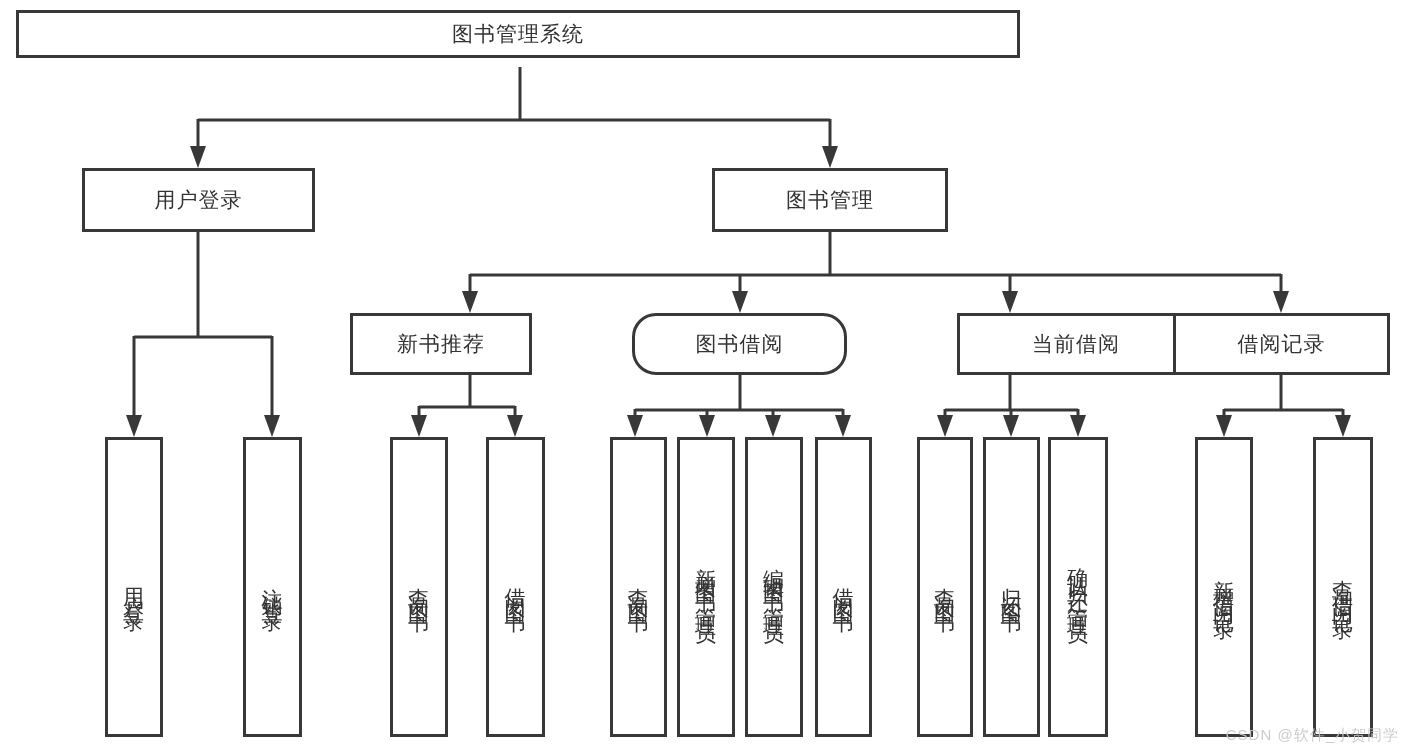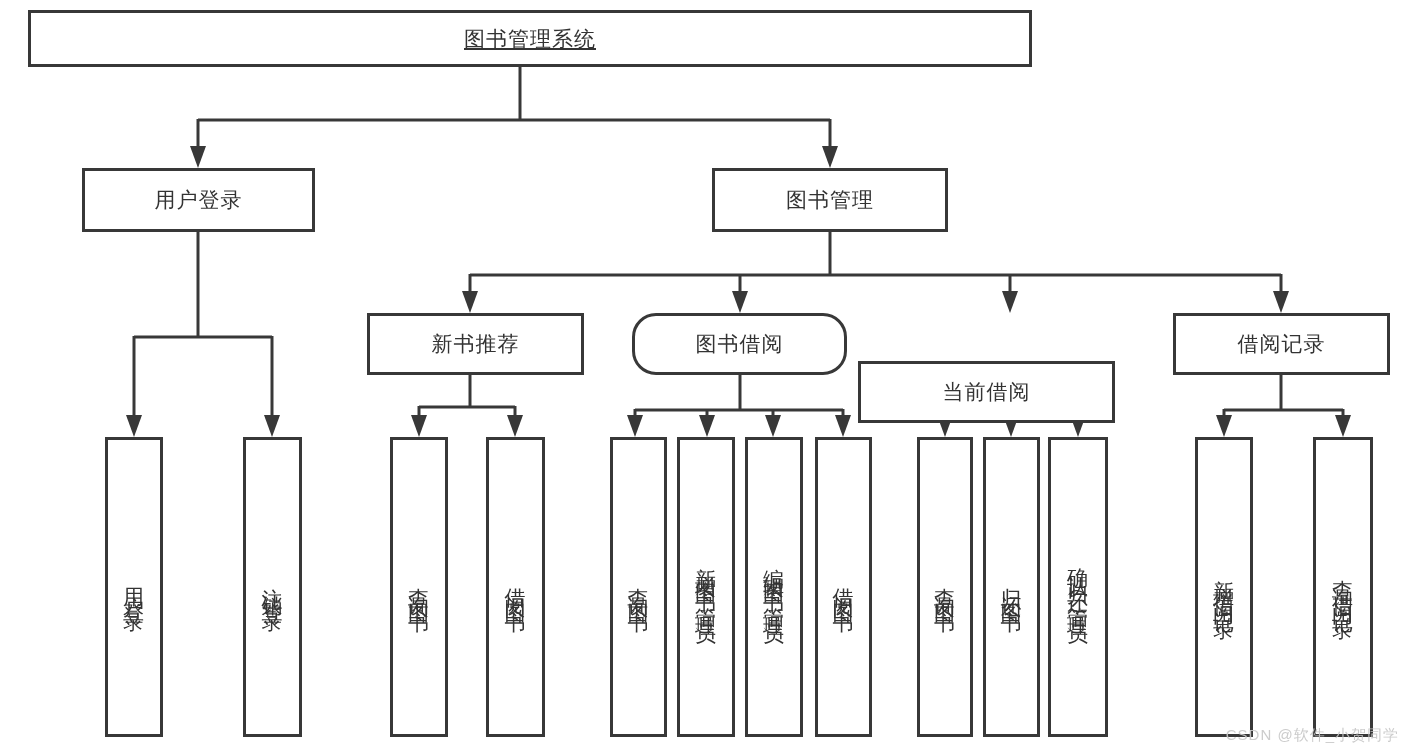--- a/index.html
+++ b/index.html
@@ -109,28 +109,28 @@
       <polygon points="765,415 781,415 773,437"></polygon>
       <polygon points="835,415 851,415 843,437"></polygon>
       <polygon points="937,415 953,415 945,437"></polygon>
       <polygon points="1003,415 1019,415 1011,437"></polygon>
       <polygon points="1070,415 1086,415 1078,437"></polygon>
       <polygon points="1216,415 1232,415 1224,437"></polygon>
       <polygon points="1335,415 1351,415 1343,437"></polygon>
     </g>
   </svg>
 
-  <div class="node" style="left:28px; top:10px; width:1004px; height:57px;text-decoration:underline;">图书管理系统</div>
+  <div class="node" style="left:16px; top:10px; width:1004px; height:48px;">图书管理系统</div>
 
   <div class="node" style="left:82px; top:168px; width:233px; height:64px;">用户登录</div>
   <div class="node" style="left:712px; top:168px; width:236px; height:64px;">图书管理</div>
 
-  <div class="node" style="left:367px; top:313px; width:217px; height:62px;">新书推荐</div>
+  <div class="node" style="left:350px; top:313px; width:182px; height:62px;">新书推荐</div>
   <div class="node" style="left:632px; top:313px; width:215px; height:62px;border-radius:24px;">图书借阅</div>
-  <div class="node" style="left:858px; top:313px; width:257px; height:62px;margin-top:48px;">当前借阅</div>
+  <div class="node" style="left:957px; top:313px; width:238px; height:62px;">当前借阅</div>
   <div class="node" style="left:1173px; top:313px; width:217px; height:62px;">借阅记录</div>
 
   <div class="node vnode" style="left:105px; top:437px; width:58px; height:300px;">用户登录</div>
   <div class="node vnode" style="left:243px; top:437px; width:59px; height:300px;">注销登录</div>
 
   <div class="node vnode" style="left:390px; top:437px; width:58px; height:300px;">查询图书</div>
   <div class="node vnode" style="left:486px; top:437px; width:59px; height:300px;">借阅图书</div>
 
   <div class="node vnode" style="left:610px; top:437px; width:57px; height:300px;">查询图书</div>
   <div class="node vnode" style="left:677px; top:437px; width:58px; height:300px;">新增图书（管理员）</div>

